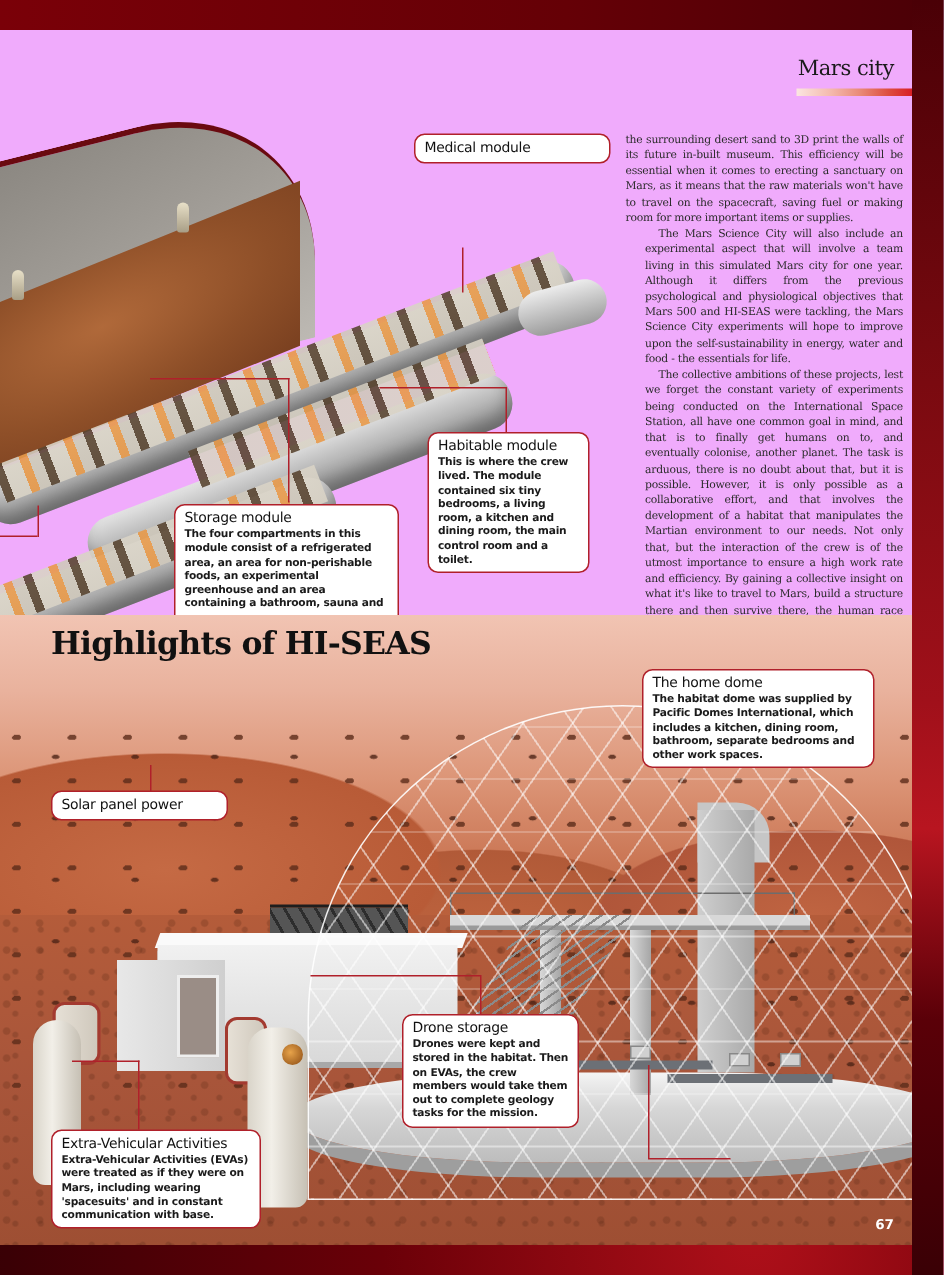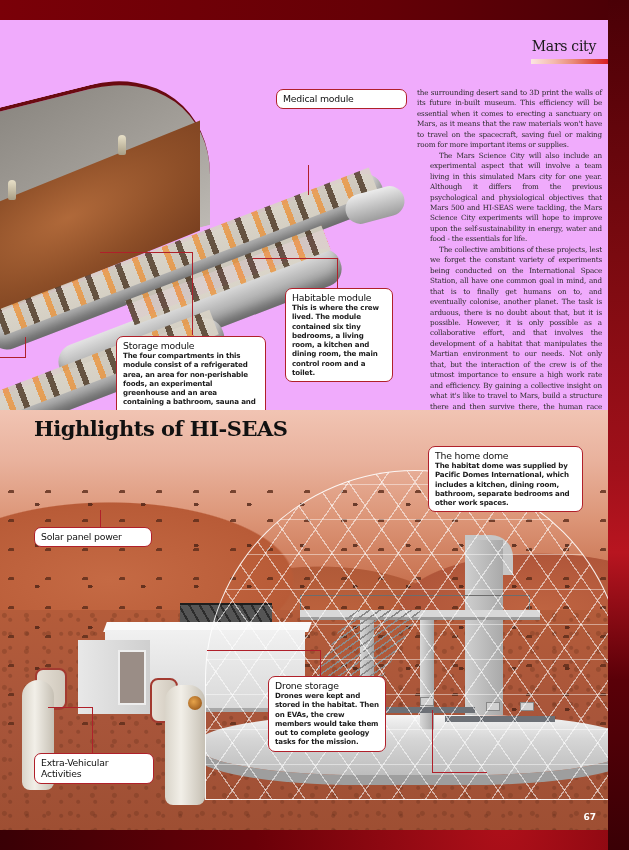--- a/index.html
+++ b/index.html
@@ -285,21 +285,22 @@
 
     <div class="callout" style="left:34px;top:117px;width:118px;">
       <div class="c-title">Solar panel power</div>
     </div>
 
     <div class="callout" style="left:268px;top:266px;width:118px;">
       <div class="c-title">Drone storage</div>
       <div class="c-body">Drones were kept and stored in the habitat. Then on EVAs, the crew members would take them out to complete geology tasks for the mission.</div>
     </div>
 
-    <div class="callout" style="left:34px;top:343px;width:120px;">
+    <div class="callout" style="left:34px;top:343px;width:140px;">
       <div class="c-title">Extra-Vehicular Activities</div>
+      <div class="c-body">Extra-Vehicular Activities (EVAs) were treated as if they were on Mars, including wearing 'spacesuits' and in constant communication with base.</div>
     </div>
 
 
     <div class="page-number">67</div>
   </div>
 
 </div>
 
 </body></html>

